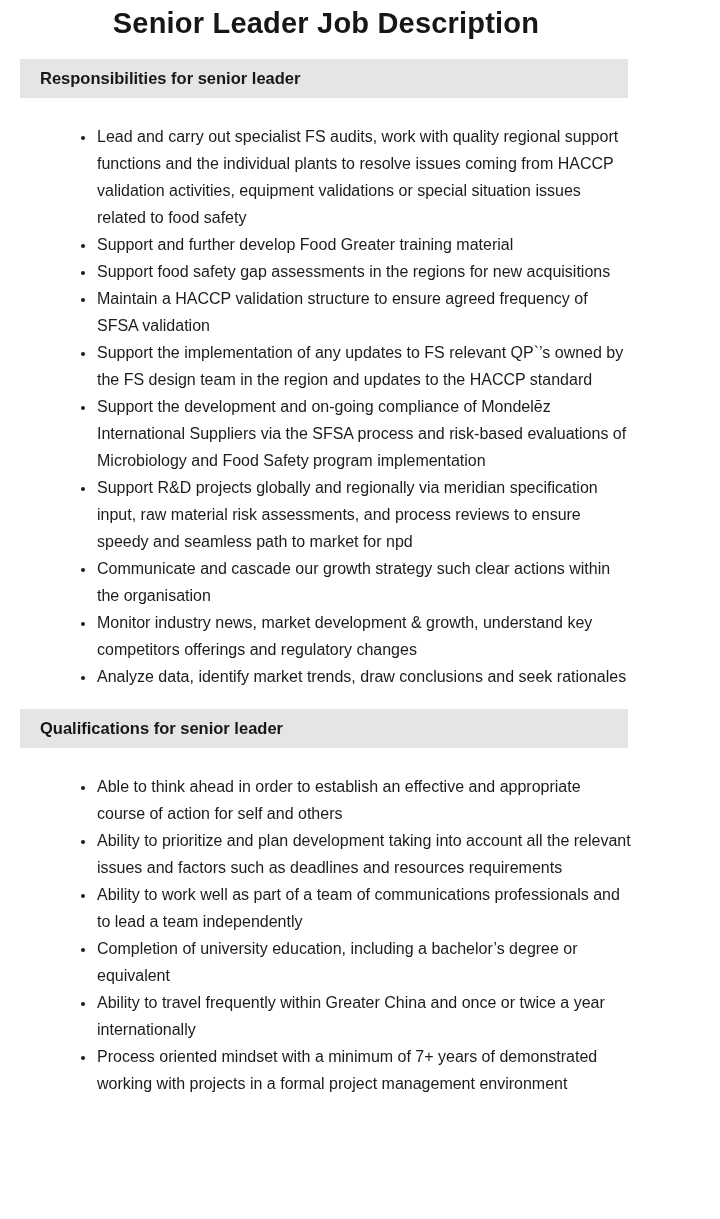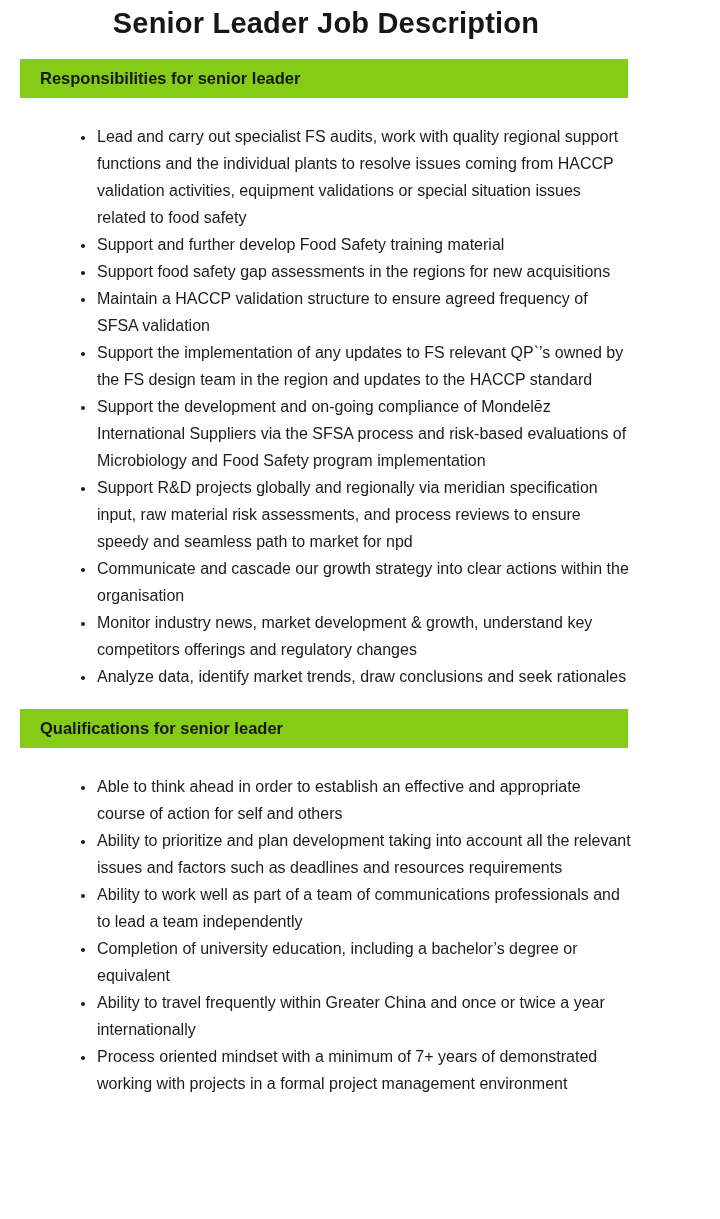--- a/index.html
+++ b/index.html
@@ -29,21 +29,21 @@
   }
   .intro {
     font-size: 16px;
     line-height: 27px;
     margin: 0;
     padding: 17px 22px 0 20px;
     color: #1c1c1c;
   }
   .section-header {
     margin: 19px 24px 0 20px;
-    background: #84cc16;
+    background: #e5e5e5;
     padding: 10px 0 10px 20px;
     font-size: 16.5px;
     font-weight: bold;
     color: #171717;
     line-height: 19px;
   }
   ul.bullet-list {
     margin: 25px 20px 15px 20px;
     padding-left: 32px;
     font-size: 16px;
@@ -64,27 +64,27 @@
 
 <div class="page">
 
   <h1 class="doc-title">Senior Leader Job Description</h1>
 
 
   <div class="section-header">Responsibilities for senior leader</div>
 
   <ul class="bullet-list">
       <li>Lead and carry out specialist FS audits, work with quality regional support functions and the individual plants to resolve issues coming from HACCP validation activities, equipment validations or special situation issues related to food safety</li>
-      <li>Support and further develop Food Safety training material</li>
+      <li>Support and further develop Food Greater training material</li>
       <li>Support food safety gap assessments in the regions for new acquisitions</li>
       <li>Maintain a HACCP validation structure to ensure agreed frequency of SFSA validation</li>
       <li>Support the implementation of any updates to FS relevant QP`’s owned by the FS design team in the region and updates to the HACCP standard</li>
       <li>Support the development and on-going compliance of Mondelēz International Suppliers via the SFSA process and risk-based evaluations of Microbiology and Food Safety program implementation</li>
       <li>Support R&amp;D projects globally and regionally via meridian specification input, raw material risk assessments, and process reviews to ensure speedy and seamless path to market for npd</li>
-      <li>Communicate and cascade our growth strategy into clear actions within the organisation</li>
+      <li>Communicate and cascade our growth strategy such clear actions within the organisation</li>
       <li>Monitor industry news, market development &amp; growth, understand key competitors offerings and regulatory changes</li>
       <li>Analyze data, identify market trends, draw conclusions and seek rationales</li>
     </ul>
 
   <div class="section-header">Qualifications for senior leader</div>
 
   <ul class="bullet-list">
       <li>Able to think ahead in order to establish an effective and appropriate course of action for self and others</li>
       <li>Ability to prioritize and plan development taking into account all the relevant issues and factors such as deadlines and resources requirements</li>
       <li>Ability to work well as part of a team of communications professionals and to lead a team independently</li>

